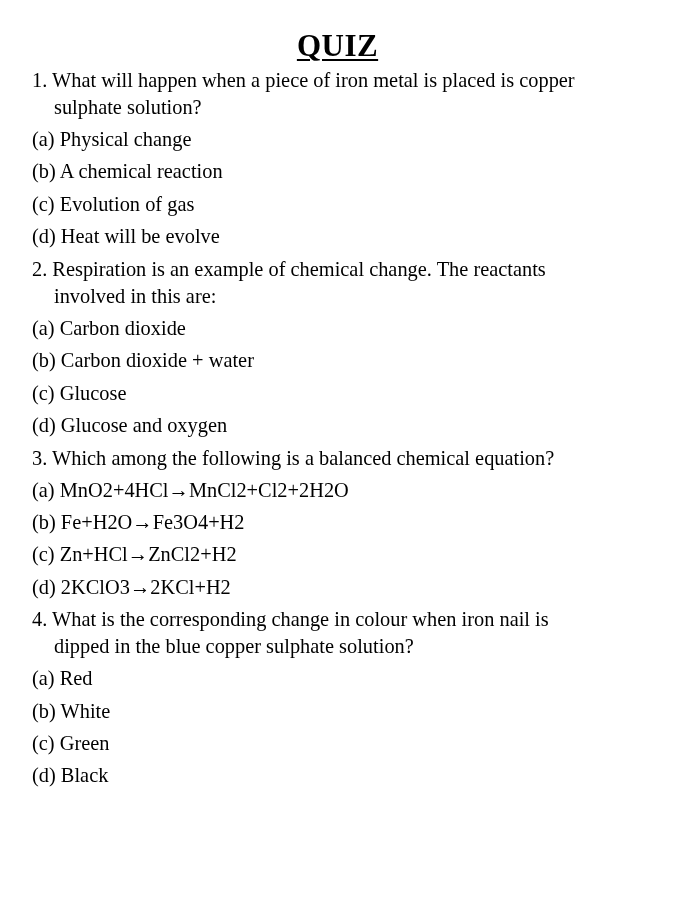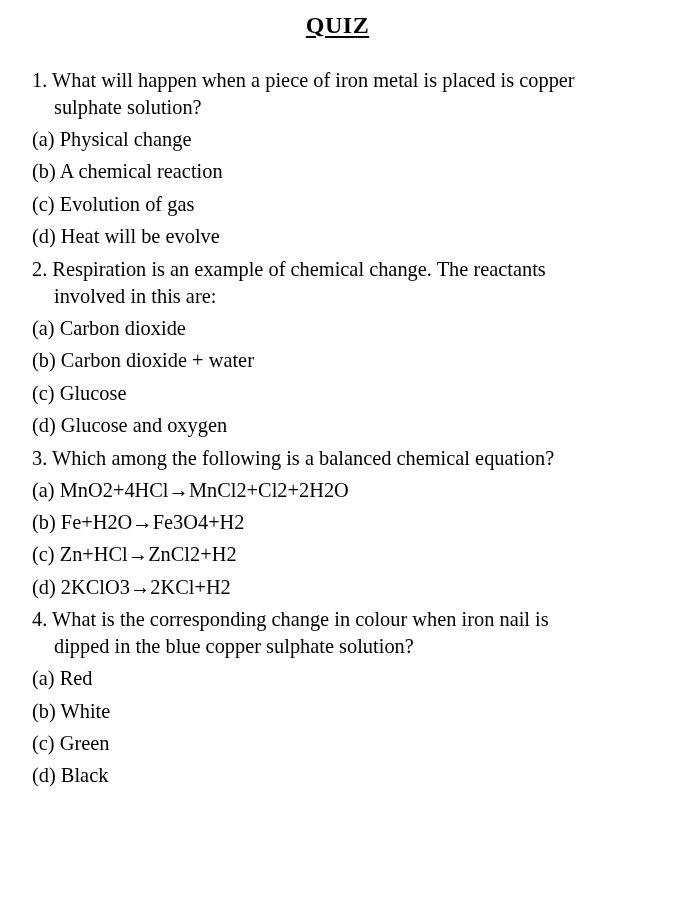--- a/index.html
+++ b/index.html
@@ -2,22 +2,22 @@
 <html><head>
   <meta charset="utf-8">
   <style>
     html, body { margin: 0; padding: 0; background: #ffffff; }
     body {
       width: 675px; height: 900px; overflow: hidden; position: relative;
       font-family: "Liberation Serif", "DejaVu Serif", serif;
       color: #000000;
     }
     .title {
-      position: absolute; left: 0; right: 0; top: 12px;
-      text-align: center; font-weight: bold; font-size: 24px;
+      position: absolute; left: 0; right: 0; top: 28px;
+      text-align: center; font-weight: bold; font-size: 31px;
       text-decoration: underline; text-decoration-thickness: 2px;
       text-underline-offset: 3px; letter-spacing: 0.5px;
     }
     .line {
       position: absolute; left: 32px; font-size: 21px; white-space: nowrap;
       line-height: 26px; transform: scaleX(0.97); transform-origin: left center;
     }
     .indent { left: 54px; }
   </style>
 </head>

